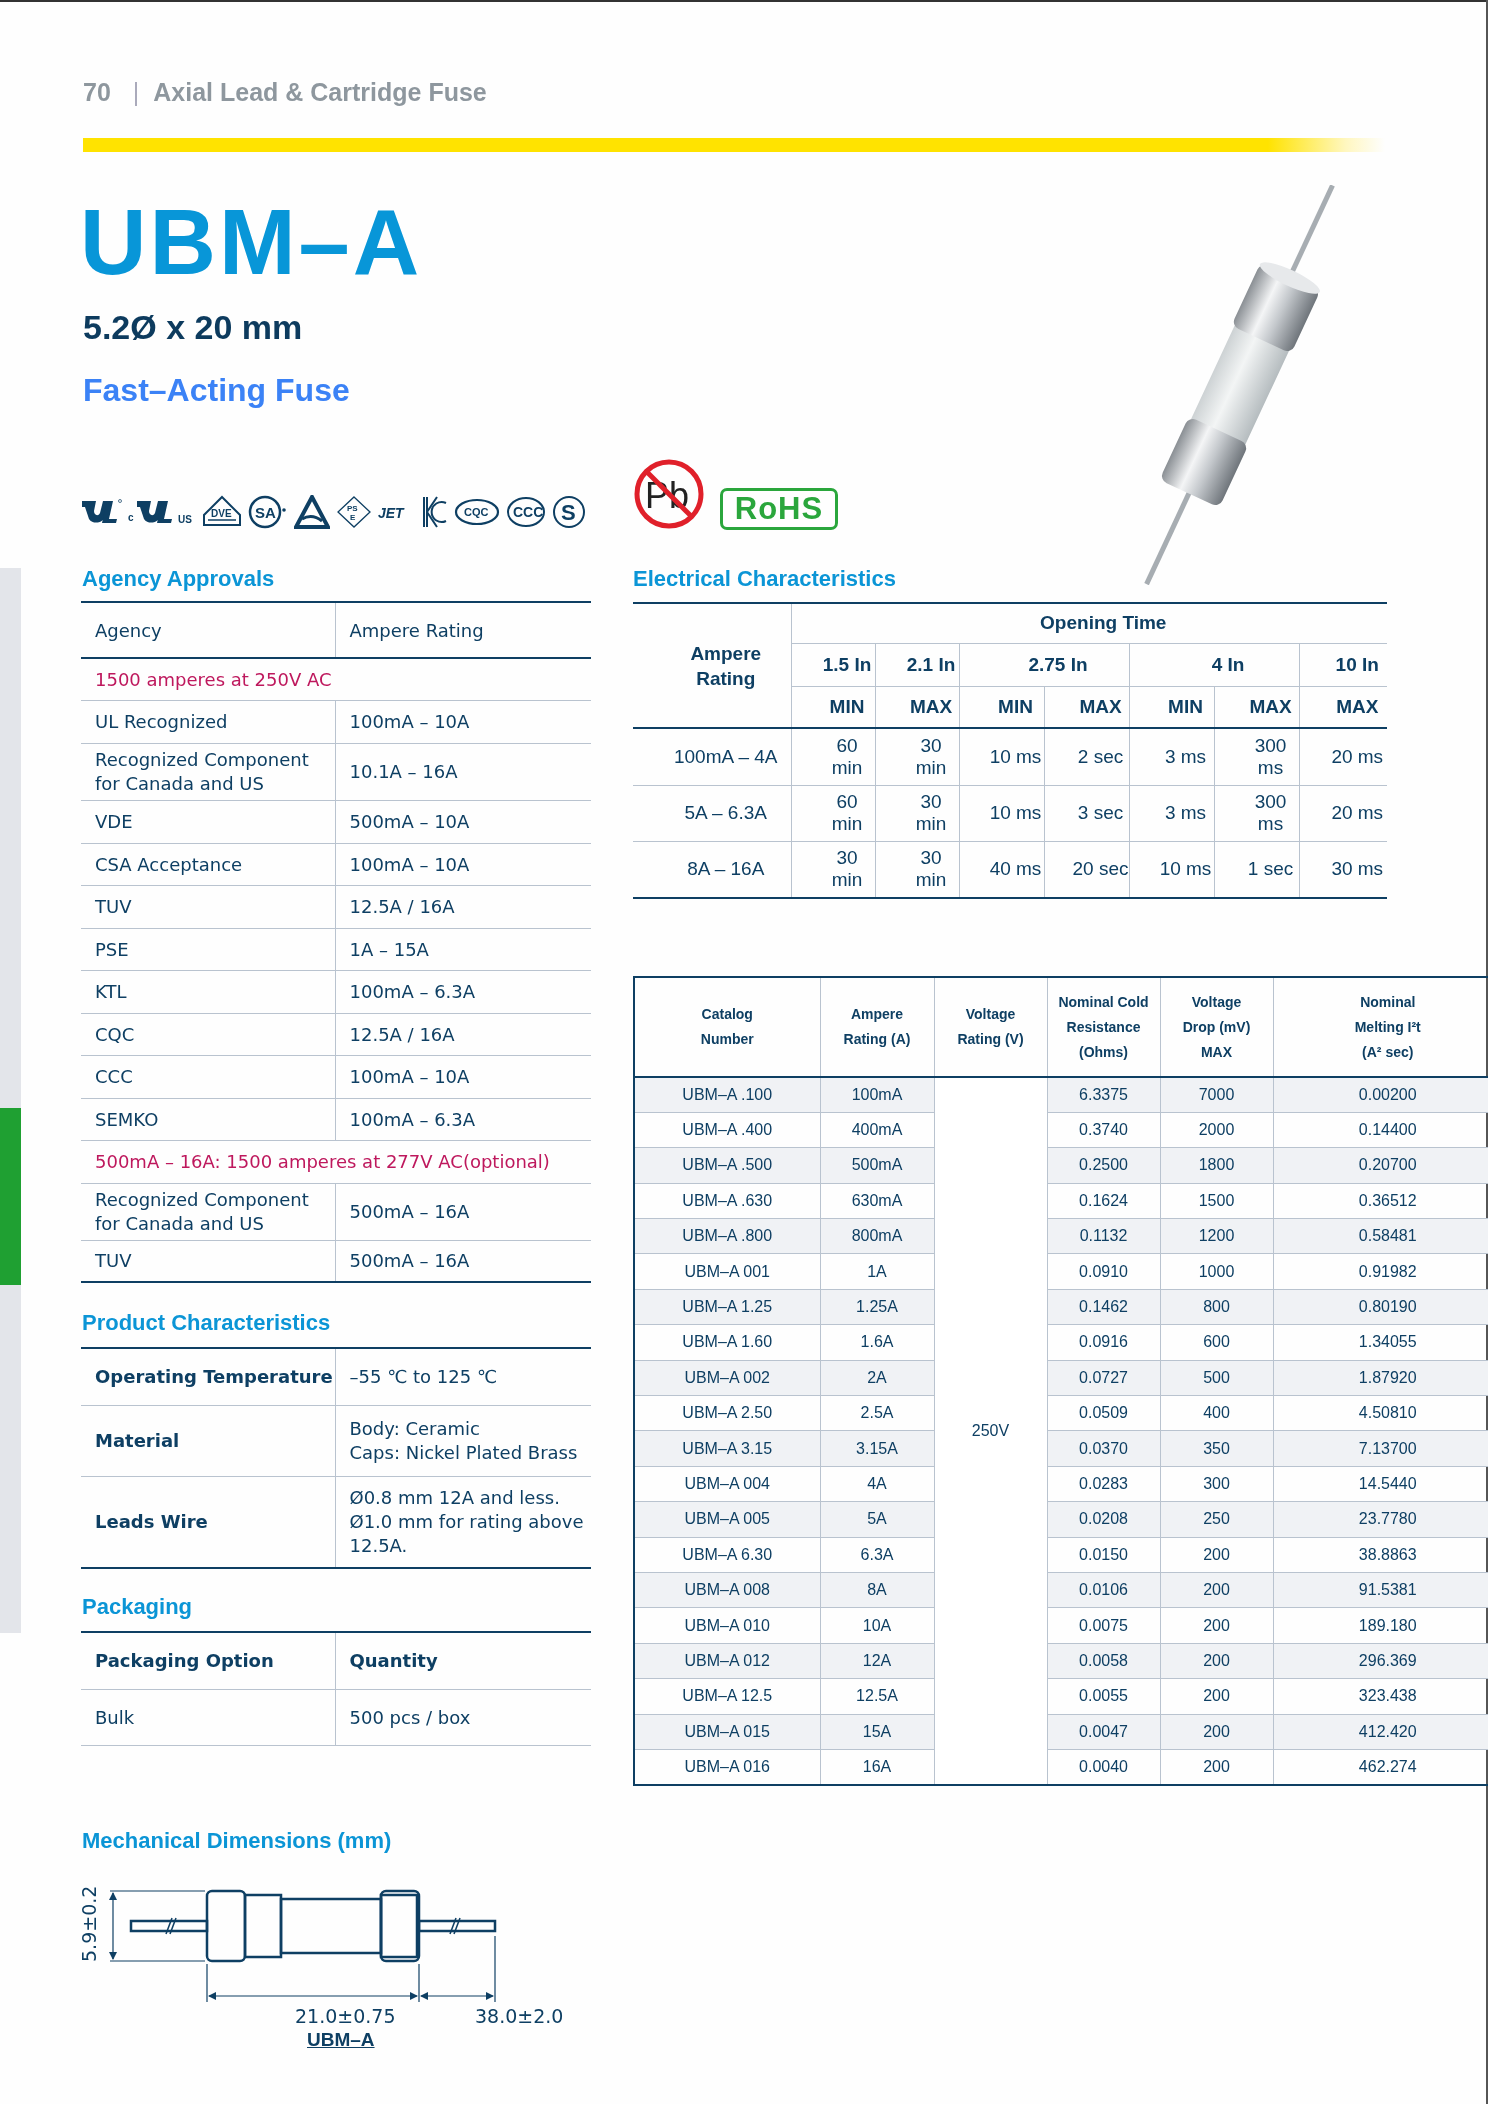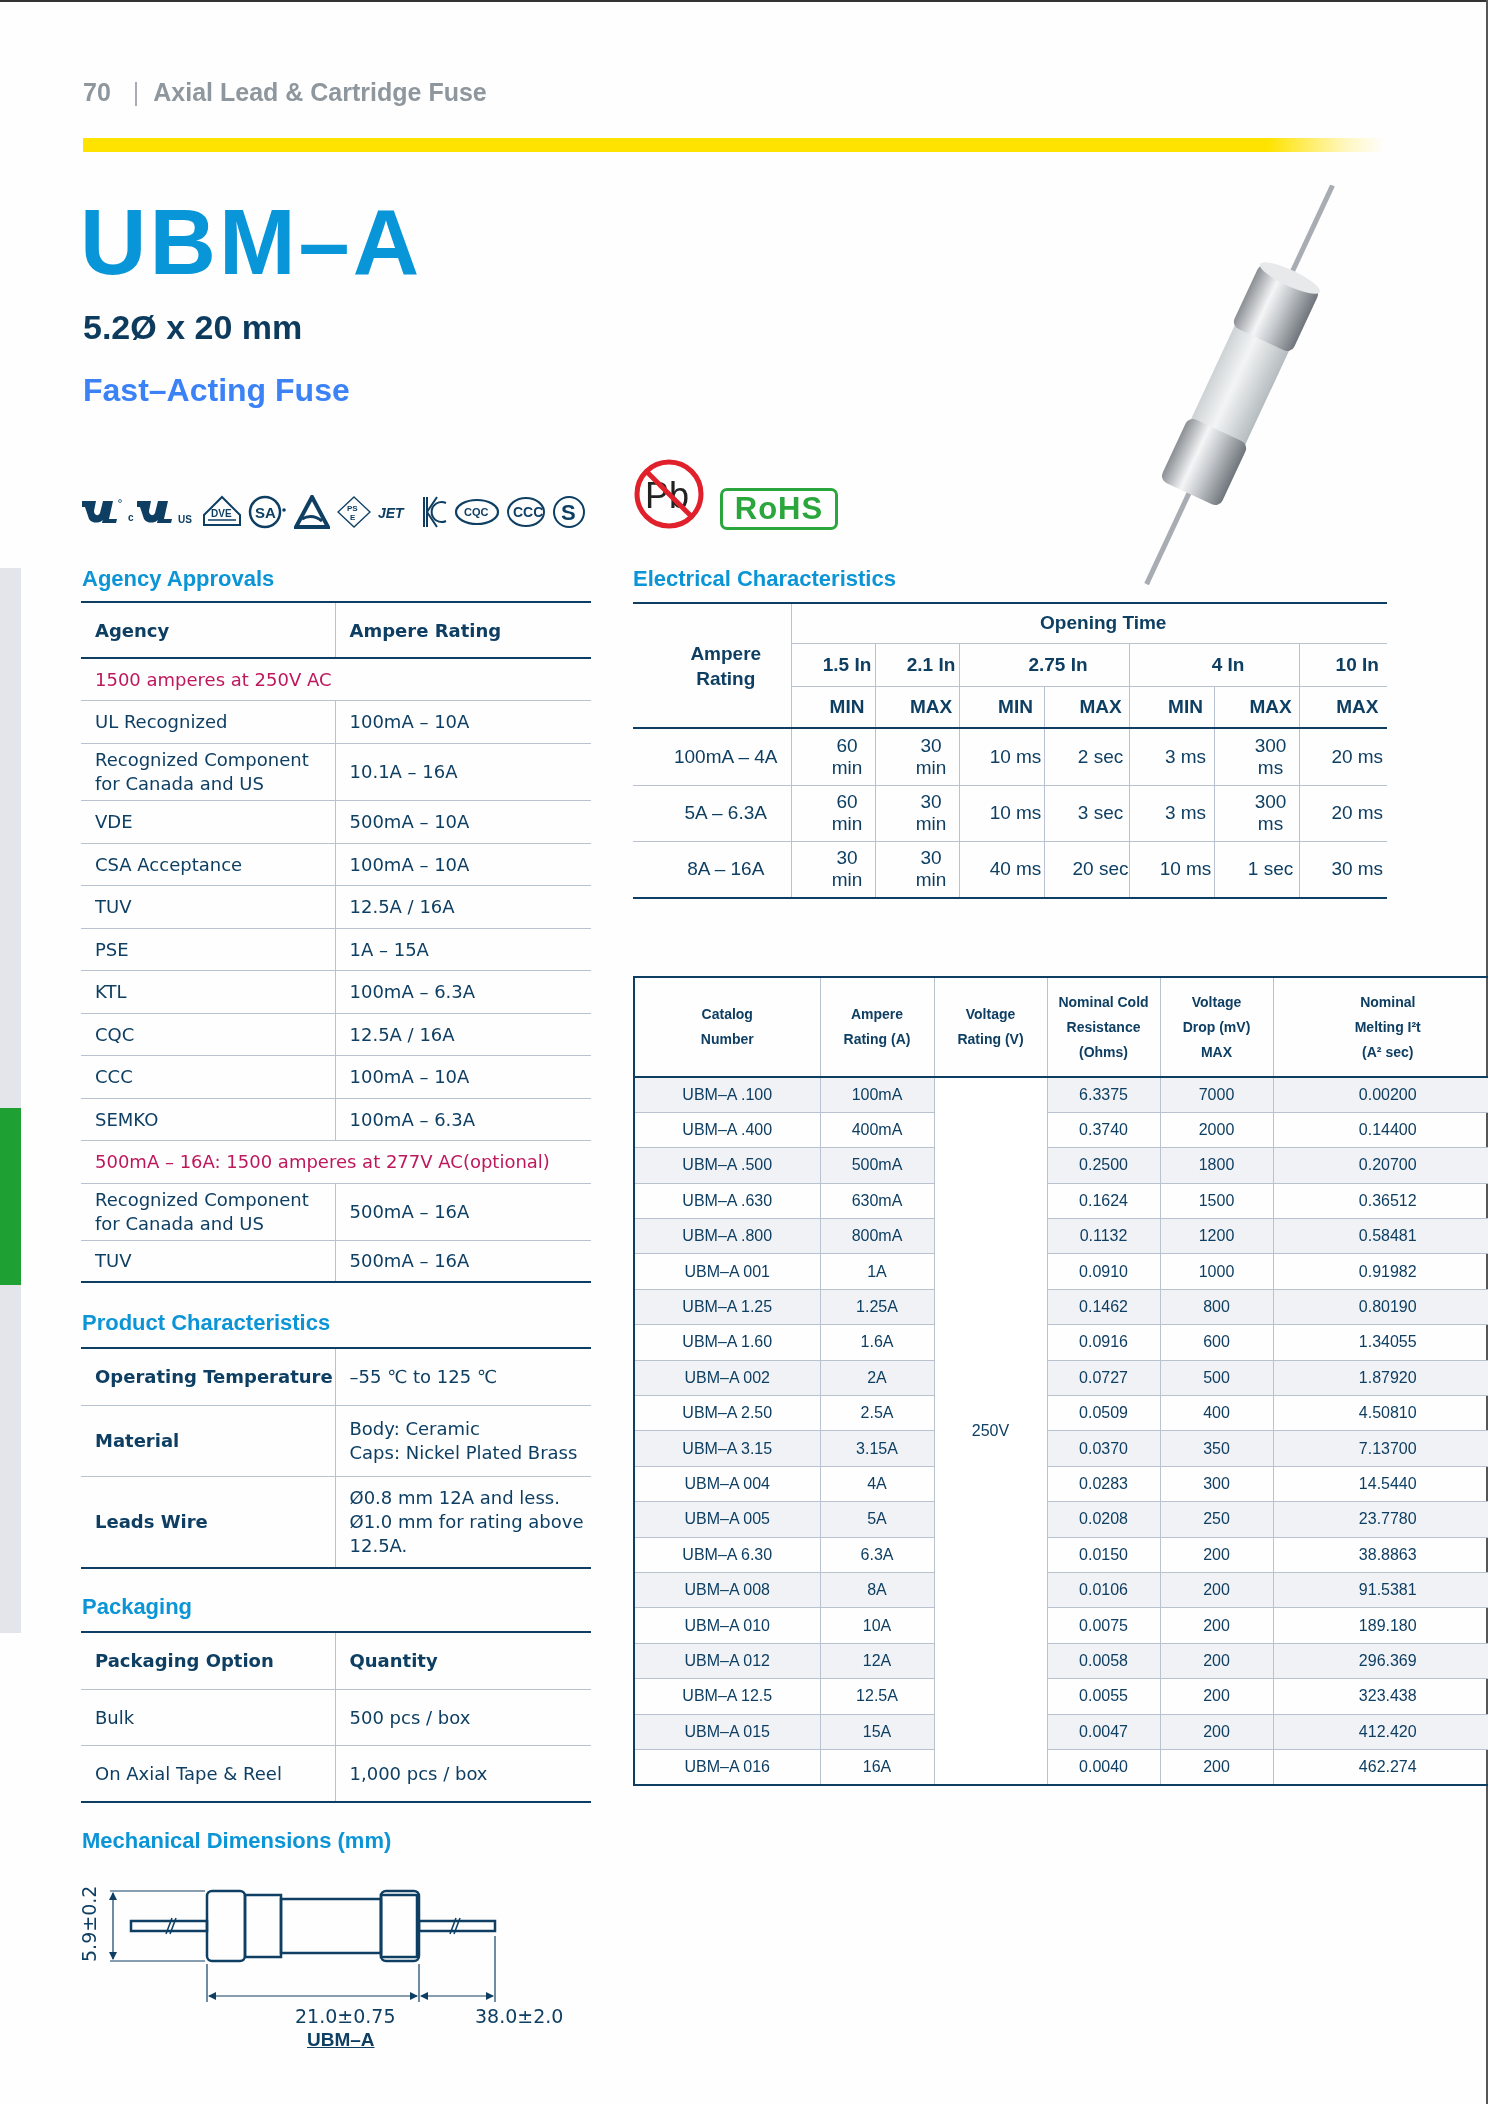--- a/index.html
+++ b/index.html
@@ -30,21 +30,21 @@
   .side-tab-active { position: absolute; left: 0; top: 1108px; width: 21px; height: 177px; background: #1fa032; }
 
   .section-title { position: absolute; font-family: "Liberation Sans", sans-serif; font-weight: bold; font-size: 22px; color: #0b95d6; white-space: nowrap; }
 
   table { border-collapse: collapse; position: absolute; font-family: "DejaVu Sans", sans-serif; color: #0e3f63; }
   .ltable { width: 510px; font-size: 18px; }
   .ltable td { border-bottom: 1px solid #b9c3cf; padding: 0 0 0 14px; vertical-align: middle; }
   .ltable td.c1 { width: 254px; border-right: 1px solid #b9c3cf; }
   .ltable tr.top td { border-top: 2px solid #0e3f63; }
   .ltable tr.bottom td { border-bottom: 2px solid #0e3f63; }
-  .ltable tr.head td { font-weight: bold; border-bottom: 2px solid #0e3f63; }
+  .ltable tr.head td { font-weight: normal; border-bottom: 2px solid #0e3f63; }
   .ltable tr.note td { color: #be185d; }
   .ltable td.b { font-weight: bold; }
   .ltable .lh { line-height: 24px; }
 
   .etable { left: 633px; top: 602px; width: 754px; font-size: 19px; text-align: center; font-family: "Liberation Sans", sans-serif; }
   .etable td { border-right: 1px solid #b9c3cf; border-bottom: 1px solid #b9c3cf; padding-left: 28px; }
   .etable td:last-child { border-right: none; }
   .etable tr.top td { border-top: 2px solid #0e3f63; }
   .etable .bold { font-weight: bold; }
   .etable tr.hdr3 td { border-bottom: 2px solid #0e3f63; }
@@ -277,24 +277,20 @@
 <div class="section-title" style="left:82px; top:1594px;">Packaging</div>
 <table class="ltable" style="left:81px; top:1631px;">
   <tbody>
       <tr class="top" style="height:57px;">
     <td class="c1 b">Packaging Option</td>
     <td class="b">Quantity</td>
   </tr>
   <tr style="height:56px;">
         <td class="c1">Bulk</td>
         <td>500 pcs / box</td>
-      </tr>
-  <tr class="bottom" style="height:57px;">
-        <td class="c1">On Axial Tape &amp; Reel</td>
-        <td>1,000 pcs / box</td>
       </tr>
 </tbody>
   </table>
 
 <div class="section-title" style="left:82px; top:1828px;">Mechanical Dimensions (mm)</div>
 <div class="dims">
   <svg width="500" height="190" viewBox="0 0 500 190" style="position:absolute;left:0;top:0;">
     <g stroke="#0e3f63" fill="none" stroke-width="2.5">
 
       <rect x="51" y="41" width="76" height="10"></rect>

